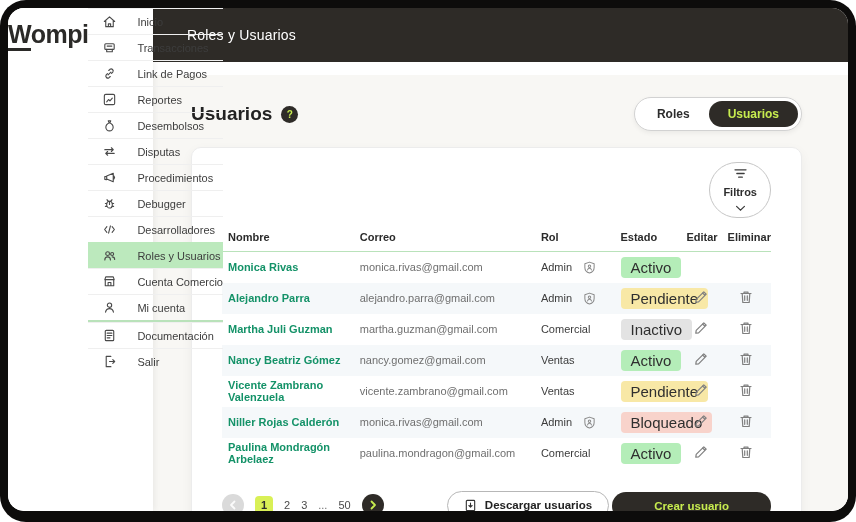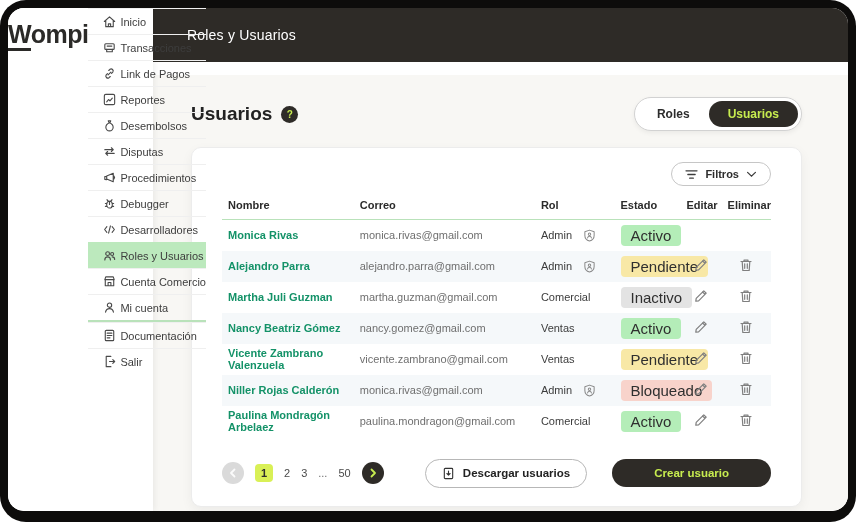--- a/index.html
+++ b/index.html
@@ -19,40 +19,40 @@
   *{box-sizing:border-box;margin:0;padding:0;}
   html,body{width:856px;height:522px;background:#fff;font-family:"Liberation Sans",sans-serif;}
   .frame{position:absolute;inset:0;width:856px;height:522px;background:#0d0c0b;border-radius:26px;}
   .app{position:absolute;left:8px;top:8px;right:8px;bottom:11px;background:#fff;border-radius:16px;overflow:hidden;display:flex;}
   
   .sidebar{width:145px;background:#fff;display:flex;flex-shrink:0;box-shadow:2px 0 6px rgba(0,0,0,.06);z-index:2;}
   .logo-wrap{height:52px;display:flex;align-items:center;justify-content:center;}
   .logo{font-size:25px;font-weight:800;color:#2b2a28;letter-spacing:-.5px;}
   .logo .logo-w{border-bottom:3px solid #2b2a28;padding-bottom:0px;}
   .side-list{flex:1;display:flex;flex-direction:column;}
-  .side-item{display:flex;align-items:center;gap:3px;padding:0 0 0 14px;height:26px;font-size:11px;color:#3d3d3d;border-top:1px solid #efefef;cursor:pointer;white-space:nowrap;}
+  .side-item{display:flex;align-items:center;gap:20px;padding:0 0 0 14px;height:26px;font-size:11px;color:#3d3d3d;border-top:1px solid #efefef;cursor:pointer;white-space:nowrap;}
   .side-item svg{width:15px;height:15px;flex-shrink:0;stroke:#4a4a4a;fill:none;stroke-width:1.2;stroke-linecap:round;stroke-linejoin:round;}
   .side-item.active{background:var(--sidebar-active-bg);border-top-color:var(--sidebar-active-bg);}
   .side-green-divider{height:2px;background:var(--header-divider-green);}
   
   .main{flex:1;display:flex;flex-direction:column;min-width:0;}
   .top-bar{height:54px;background:var(--dark);display:flex;align-items:center;padding-left:34px;flex-shrink:0;}
   .top-bar-title{color:#fff;font-size:14px;letter-spacing:.2px;}
   .content{flex:1;background:#f8f7f4;padding:16px 46px 0 38px;overflow:hidden;margin-top:13px;}
   .page-head{display:flex;align-items:center;justify-content:space-between;margin:6px 0 16px;}
   .page-title-row{display:flex;align-items:center;gap:9px;}
   .page-title{font-size:19px;font-weight:700;color:#222;}
   .help-icon{width:17px;height:17px;border-radius:50%;background:var(--dark);color:var(--accent-lime);font-size:10px;font-weight:700;display:flex;align-items:center;justify-content:center;cursor:pointer;}
   .toggle{display:flex;background:#fff;border:1px solid #d2d2d2;border-radius:999px;padding:3px;box-shadow:0 2px 5px rgba(0,0,0,.06);}
   .toggle-opt{border:none;background:transparent;font-size:12px;font-weight:600;color:#2c2c2c;padding:6px 19px;border-radius:999px;cursor:pointer;font-family:inherit;}
   .toggle-opt.selected{background:var(--dark);color:var(--accent-lime);}
   
   .card{background:#fff;border:1px solid #ececec;border-radius:10px;box-shadow:0 4px 12px rgba(0,0,0,.05);padding:14px 30px 18px;margin-bottom:18px;}
   .filters-row{display:flex;justify-content:flex-end;margin-bottom:4px;}
-  .filters-btn{display:flex;align-items:center;gap:7px;border:1px solid #c6c6c6;border-radius:999px;background:#fff;padding:5px 13px;font-size:11px;font-weight:600;color:#2d2d2d;cursor:pointer;font-family:inherit;}
+  .filters-btn{display:flex;align-items:center;gap:7px;border:1px solid #c6c6c6;border-radius:999px;background:#fff;padding:5px 13px;font-size:11px;font-weight:600;color:#2d2d2d;cursor:pointer;font-family:inherit;flex-direction:column;}
   .filters-btn svg{stroke:#3c3c3c;fill:none;stroke-width:1.4;stroke-linecap:round;}
   table{width:100%;border-collapse:collapse;font-size:11px;table-layout:fixed;}
   thead th{text-align:left;font-weight:700;color:#2b2b2b;padding:9px 6px 8px;border-bottom:1.5px solid var(--header-divider-green);}
   th.c-center{text-align:center;}
   tbody td{height:31px;padding:0 6px;color:#3c3c3c;vertical-align:middle;}
   tbody tr.alt{background:var(--row-alt-bg);}
   td.c-center{text-align:center;}
   .user-name{color:var(--name-green);font-weight:700;cursor:pointer;}
   .user-email{color:#6f6f6f;}
   .role-cell{display:flex;align-items:center;gap:11px;}
@@ -69,21 +69,21 @@
   .pagination{display:flex;align-items:center;gap:11px;font-size:11px;color:#4a4a4a;}
   .pg-circle{width:22px;height:22px;border-radius:50%;border:none;display:flex;align-items:center;justify-content:center;cursor:pointer;flex-shrink:0;}
   .pg-prev{background:#dadada;}
   .pg-prev svg{stroke:#fbfbfb;}
   .pg-next{background:var(--dark);}
   .pg-next svg{stroke:var(--accent-lime);}
   .pg-circle svg{width:10px;height:10px;fill:none;stroke-width:1.8;stroke-linecap:round;stroke-linejoin:round;}
   .pg-page{cursor:pointer;}
   .pg-page.active{background:var(--page-active-bg);width:18px;height:18px;border-radius:4px;display:flex;align-items:center;justify-content:center;font-weight:700;color:#2d2d2d;}
   .pg-ellipsis{cursor:default;color:#6f6f6f;}
-  .footer-actions{display:flex;align-items:flex-start;gap:25px;}
+  .footer-actions{display:flex;align-items:flex-end;gap:3px;}
   .btn-download{display:flex;align-items:center;gap:8px;border:1px solid #b7b7b7;border-radius:999px;background:#fff;padding:7px 16px;font-size:11.5px;font-weight:700;color:#222;cursor:pointer;font-family:inherit;}
   .btn-download svg{width:13px;height:13px;stroke:#333;fill:none;stroke-width:1.2;stroke-linecap:round;stroke-linejoin:round;}
   .btn-create{background:var(--dark);color:var(--accent-lime);border:none;border-radius:999px;padding:8px 42px;font-size:11.5px;font-weight:700;cursor:pointer;font-family:inherit;}
 </style>
 </head>
 <body>
 
 <div class="frame">
   <div class="app">
 

